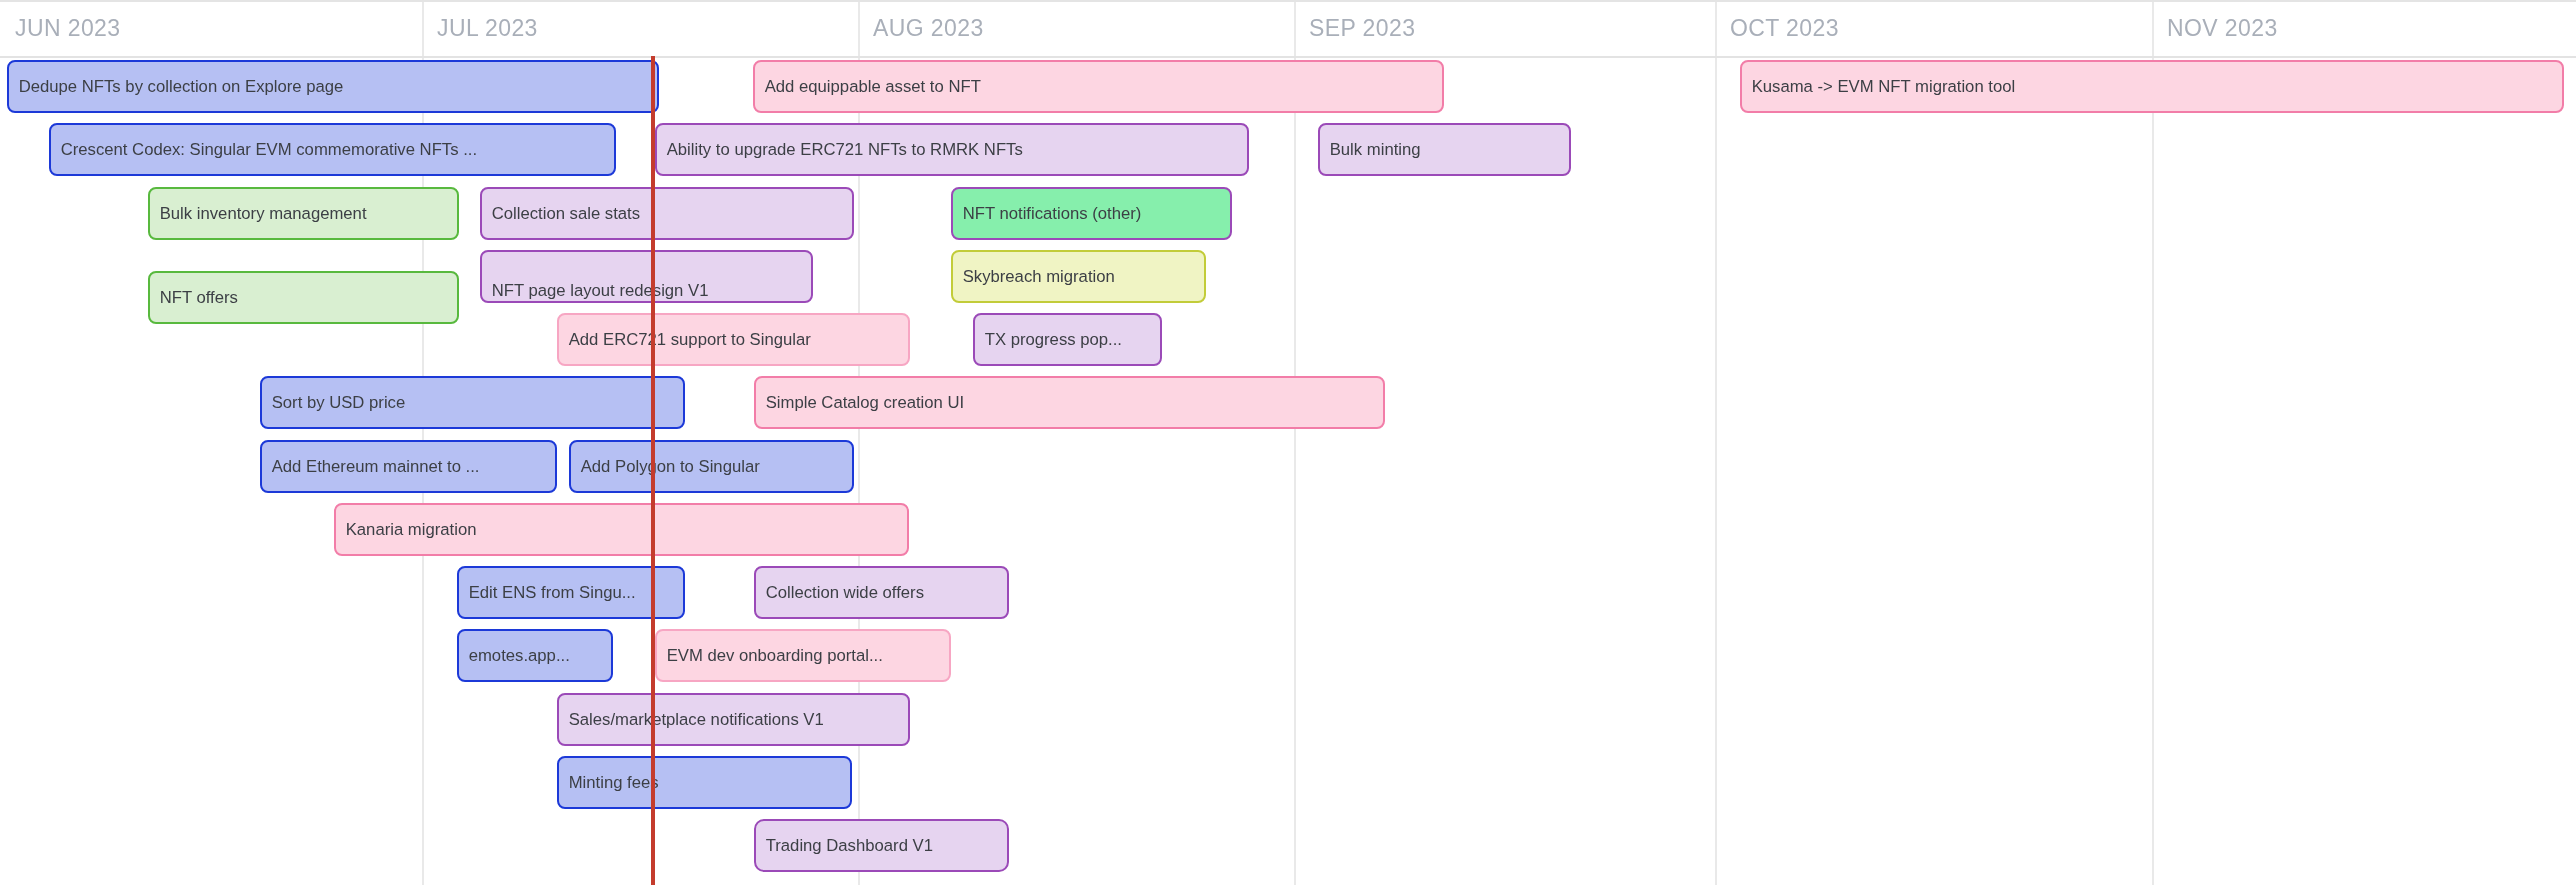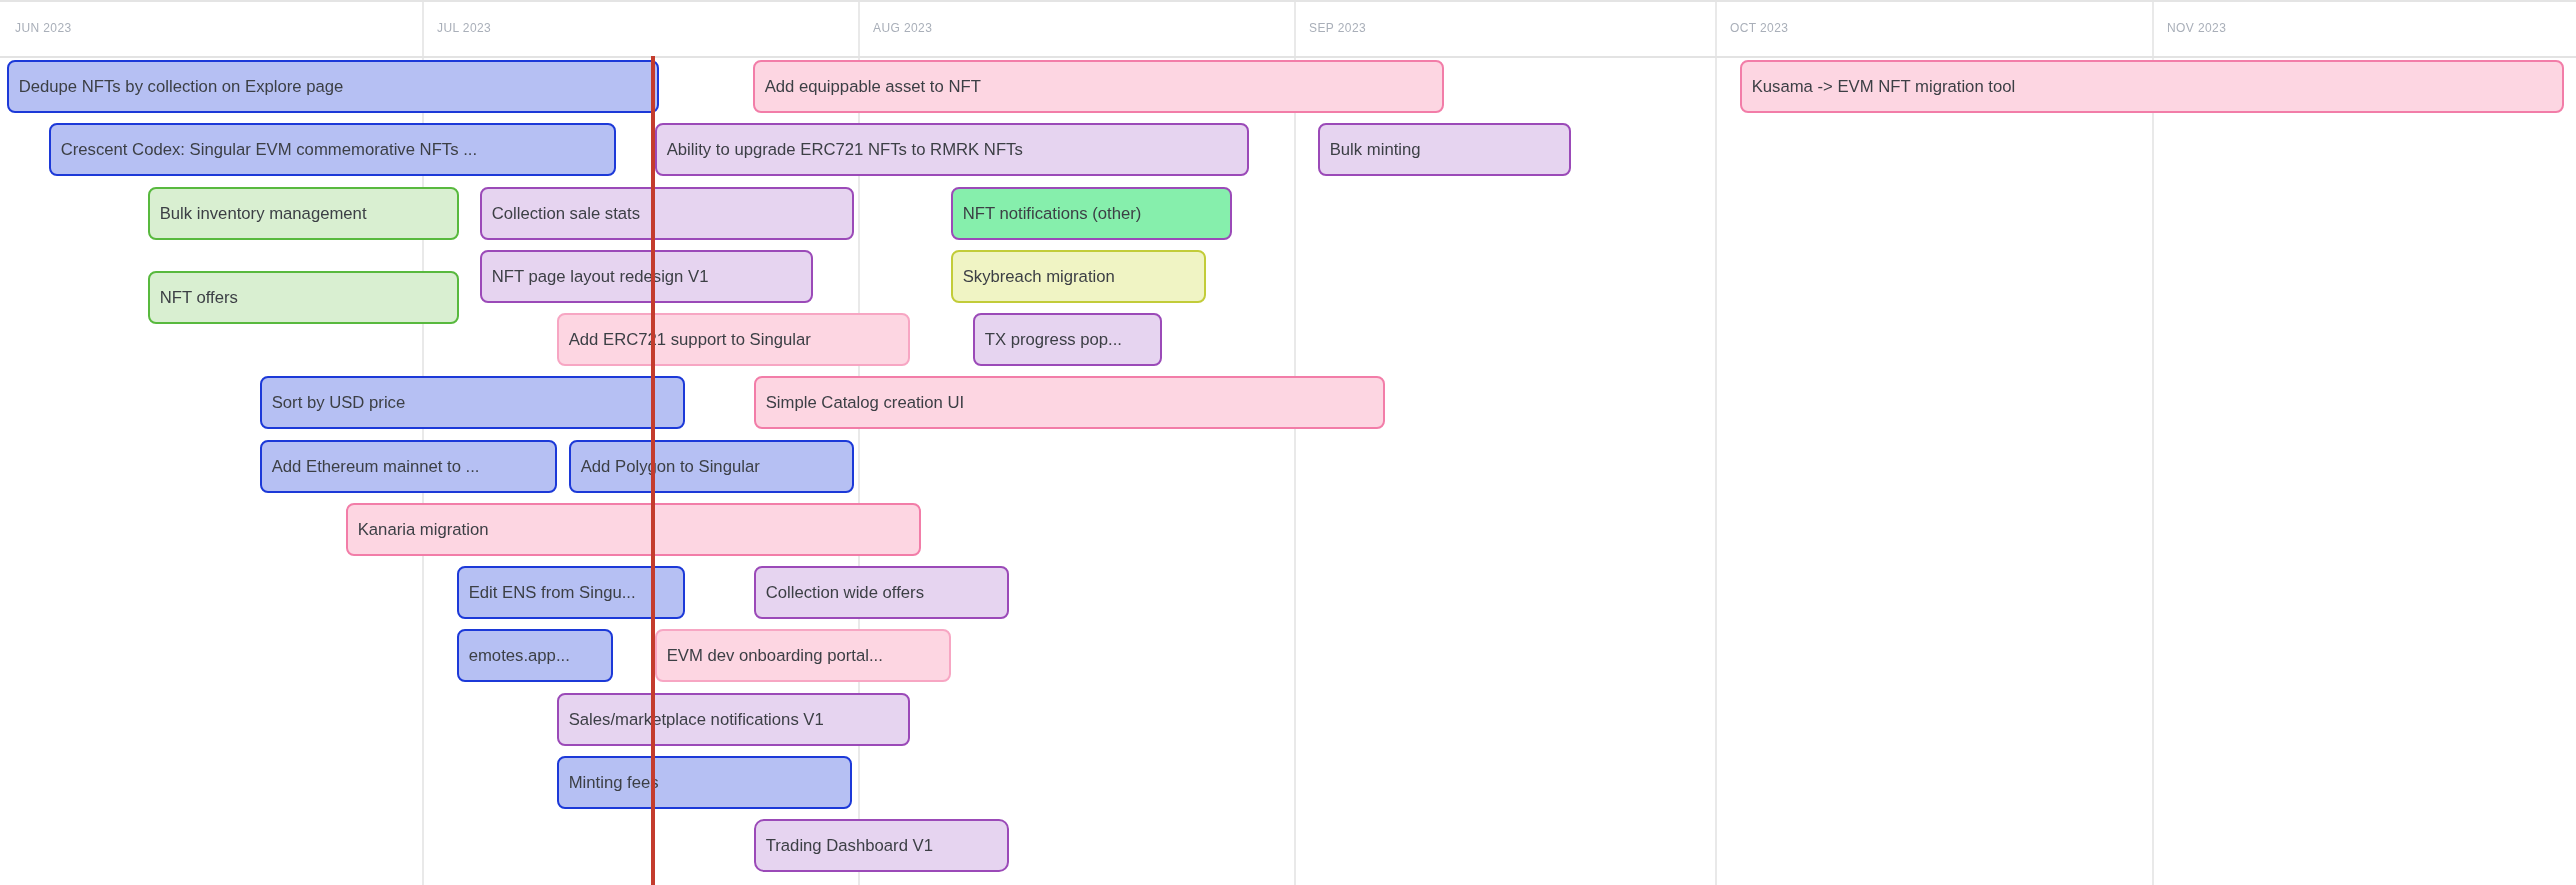--- a/index.html
+++ b/index.html
@@ -27,21 +27,21 @@
     right: 0;
     height: 1.8px;
     background: #e3e3e3;
     z-index: 2;
   }
   .month-label {
     position: absolute;
     top: 0;
     height: 53px;
     line-height: 53px;
-    font-size: 12px;
+    font-size: 23px;
     letter-spacing: 0.4px;
     color: #a9afb9;
     z-index: 3;
     white-space: nowrap;
   }
   .bar {
     position: absolute;
     height: 53px;
     box-sizing: border-box;
     border: 2.6px solid;
@@ -102,21 +102,21 @@
     </div>
     <div class="bar" style="left: 480px; top: 185px; width: 374px; height: 53px; background: rgb(230, 212, 240); border-color: rgb(155, 74, 184);">
       <span>Collection sale stats</span>
     </div>
     <div class="bar" style="left: 951px; top: 185px; width: 281px; height: 53px; background: #86efac; border-color: rgb(155, 74, 184);">
       <span>NFT notifications (other)</span>
     </div>
     <div class="bar" style="left: 148px; top: 248px; width: 311px; height: 53px; background: rgb(217, 239, 209); border-color: rgb(88, 185, 62); margin-top: 21px;">
       <span>NFT offers</span>
     </div>
-    <div class="bar" style="left: 480px; top: 248px; width: 333px; height: 53px; background: rgb(230, 212, 240); border-color: rgb(155, 74, 184);">
+    <div class="bar" style="left: 480px; top: 248px; width: 333px; height: 53px; background: rgb(230, 212, 240); border-color: rgb(155, 74, 184); align-items: flex-end;">
       <span>NFT page layout redesign V1</span>
     </div>
     <div class="bar" style="left: 951px; top: 248px; width: 255px; height: 53px; background: rgb(240, 244, 196); border-color: rgb(194, 204, 57);">
       <span>Skybreach migration</span>
     </div>
     <div class="bar" style="left: 557px; top: 311px; width: 353px; height: 53px; background: rgb(253, 214, 226); border-color: rgb(247, 166, 195);">
       <span>Add ERC721 support to Singular</span>
     </div>
     <div class="bar" style="left: 973px; top: 311px; width: 189px; height: 53px; background: rgb(230, 212, 240); border-color: rgb(155, 74, 184);">
       <span>TX progress pop...</span>
@@ -126,21 +126,21 @@
     </div>
     <div class="bar" style="left: 754px; top: 374px; width: 631px; height: 53px; background: rgb(253, 214, 226); border-color: rgb(242, 125, 168);">
       <span>Simple Catalog creation UI</span>
     </div>
     <div class="bar" style="left: 260px; top: 438px; width: 297px; height: 53px; background: rgb(182, 192, 243); border-color: rgb(28, 57, 216);">
       <span>Add Ethereum mainnet to ...</span>
     </div>
     <div class="bar" style="left: 569px; top: 438px; width: 285px; height: 53px; background: rgb(182, 192, 243); border-color: rgb(28, 57, 216);">
       <span>Add Polygon to Singular</span>
     </div>
-    <div class="bar" style="left: 346px; top: 501px; width: 575px; height: 53px; background: rgb(253, 214, 226); border-color: rgb(242, 125, 168);">
+    <div class="bar" style="left: 334px; top: 501px; width: 575px; height: 53px; background: rgb(253, 214, 226); border-color: rgb(242, 125, 168);">
       <span>Kanaria migration</span>
     </div>
     <div class="bar" style="left: 457px; top: 564px; width: 228px; height: 53px; background: rgb(182, 192, 243); border-color: rgb(28, 57, 216);">
       <span>Edit ENS from Singu...</span>
     </div>
     <div class="bar" style="left: 754px; top: 564px; width: 255px; height: 53px; background: rgb(230, 212, 240); border-color: rgb(155, 74, 184);">
       <span>Collection wide offers</span>
     </div>
     <div class="bar" style="left: 457px; top: 627px; width: 156px; height: 53px; background: rgb(182, 192, 243); border-color: rgb(28, 57, 216);">
       <span>emotes.app...</span>

